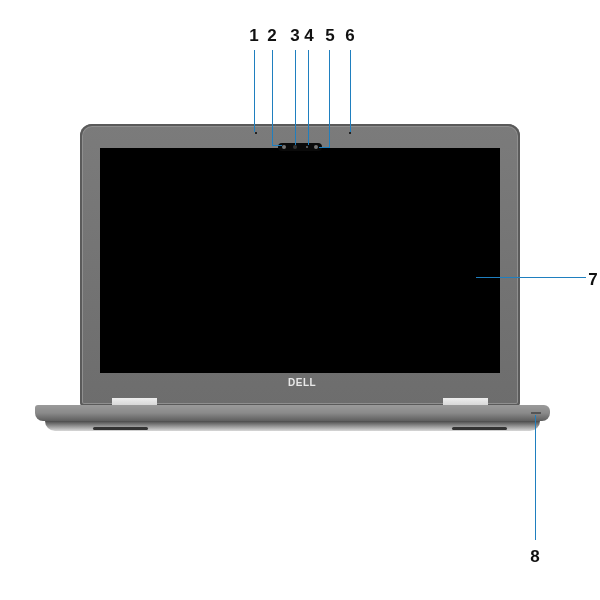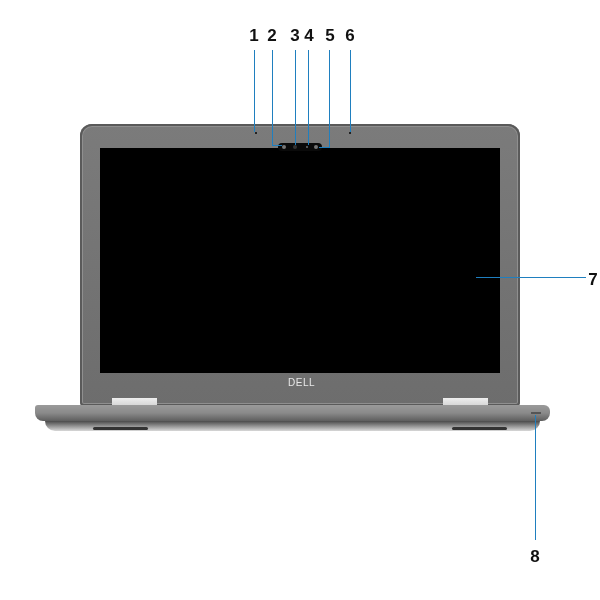--- a/index.html
+++ b/index.html
@@ -4,21 +4,21 @@
 <style>
   html,body{margin:0;padding:0;background:#fff;}
   body{width:600px;height:600px;position:relative;overflow:hidden;font-family:"Liberation Sans",sans-serif;}
   .callout-num{position:absolute;font-size:17px;font-weight:bold;color:#111;transform:translateX(-50%);line-height:1;}
   .leader{position:absolute;background:#1f7fbf;}
   .lid{position:absolute;left:80px;top:124px;width:440px;height:282px;background:linear-gradient(#7b7b7b,#6d6d6d);border-radius:12px 12px 4px 4px;box-shadow:inset 0 0 0 2px #5a5a5a, inset 0 0 0 3px #8f8f8f;}
   .screen{position:absolute;left:100px;top:148px;width:400px;height:225px;background:#000;}
   .cam-strip{position:absolute;left:278px;top:143px;width:44px;height:8px;background:#0a0a0a;border-radius:4px;}
   .dot{position:absolute;width:4px;height:4px;border-radius:50%;background:#777;}
   .mic{position:absolute;width:2px;height:2px;background:#222;}
-  .logo{position:absolute;left:288px;top:377px;font-size:10px;font-weight:normal;color:#e8e8e8;letter-spacing:0.5px;}
+  .logo{position:absolute;left:288px;top:377px;font-size:10px;font-weight:bold;color:#e8e8e8;letter-spacing:0.5px;}
   .base{position:absolute;left:35px;top:405px;width:515px;height:16px;background:linear-gradient(#9a9a9a,#8a8a8a 50%,#5e5e5e);border-radius:3px 6px 8px 8px;}
   .base-under{position:absolute;left:45px;top:421px;width:495px;height:10px;background:linear-gradient(#4a4a4a,#d8d8d8);border-radius:0 0 20px 20px;}
   .hinge{position:absolute;top:398px;width:45px;height:10px;background:linear-gradient(#eee,#cfcfcf);}
   .vent{position:absolute;top:427px;width:55px;height:3px;background:#333;border-radius:2px;}
   .led{position:absolute;left:531px;top:412px;width:10px;height:2px;background:#555;}
 </style>
 </head>
 <body>
 
 <div>

